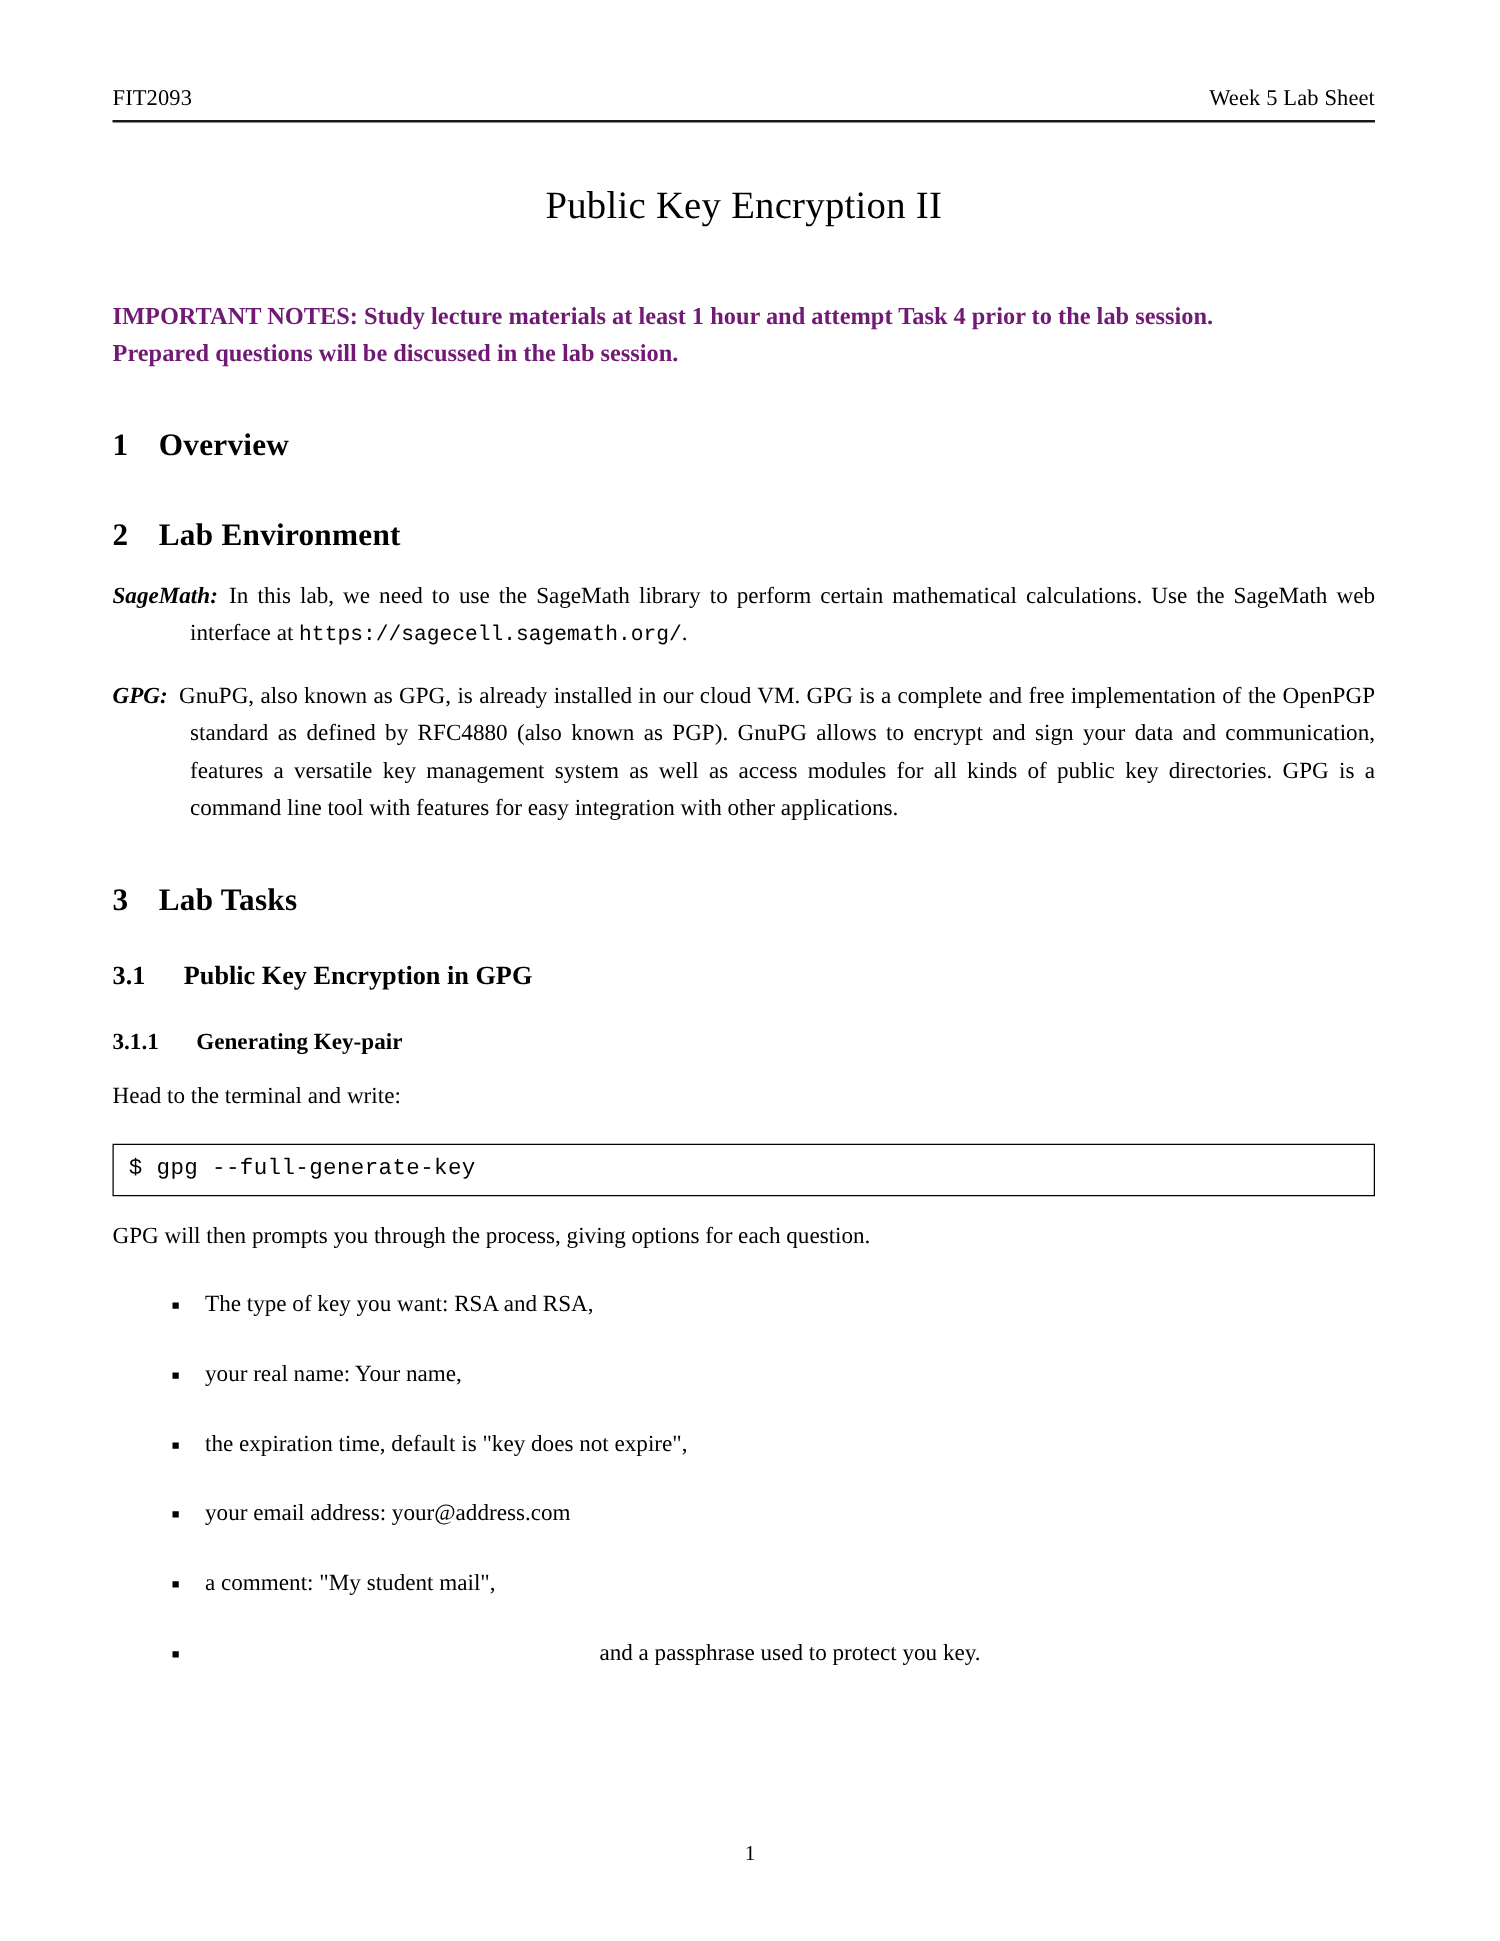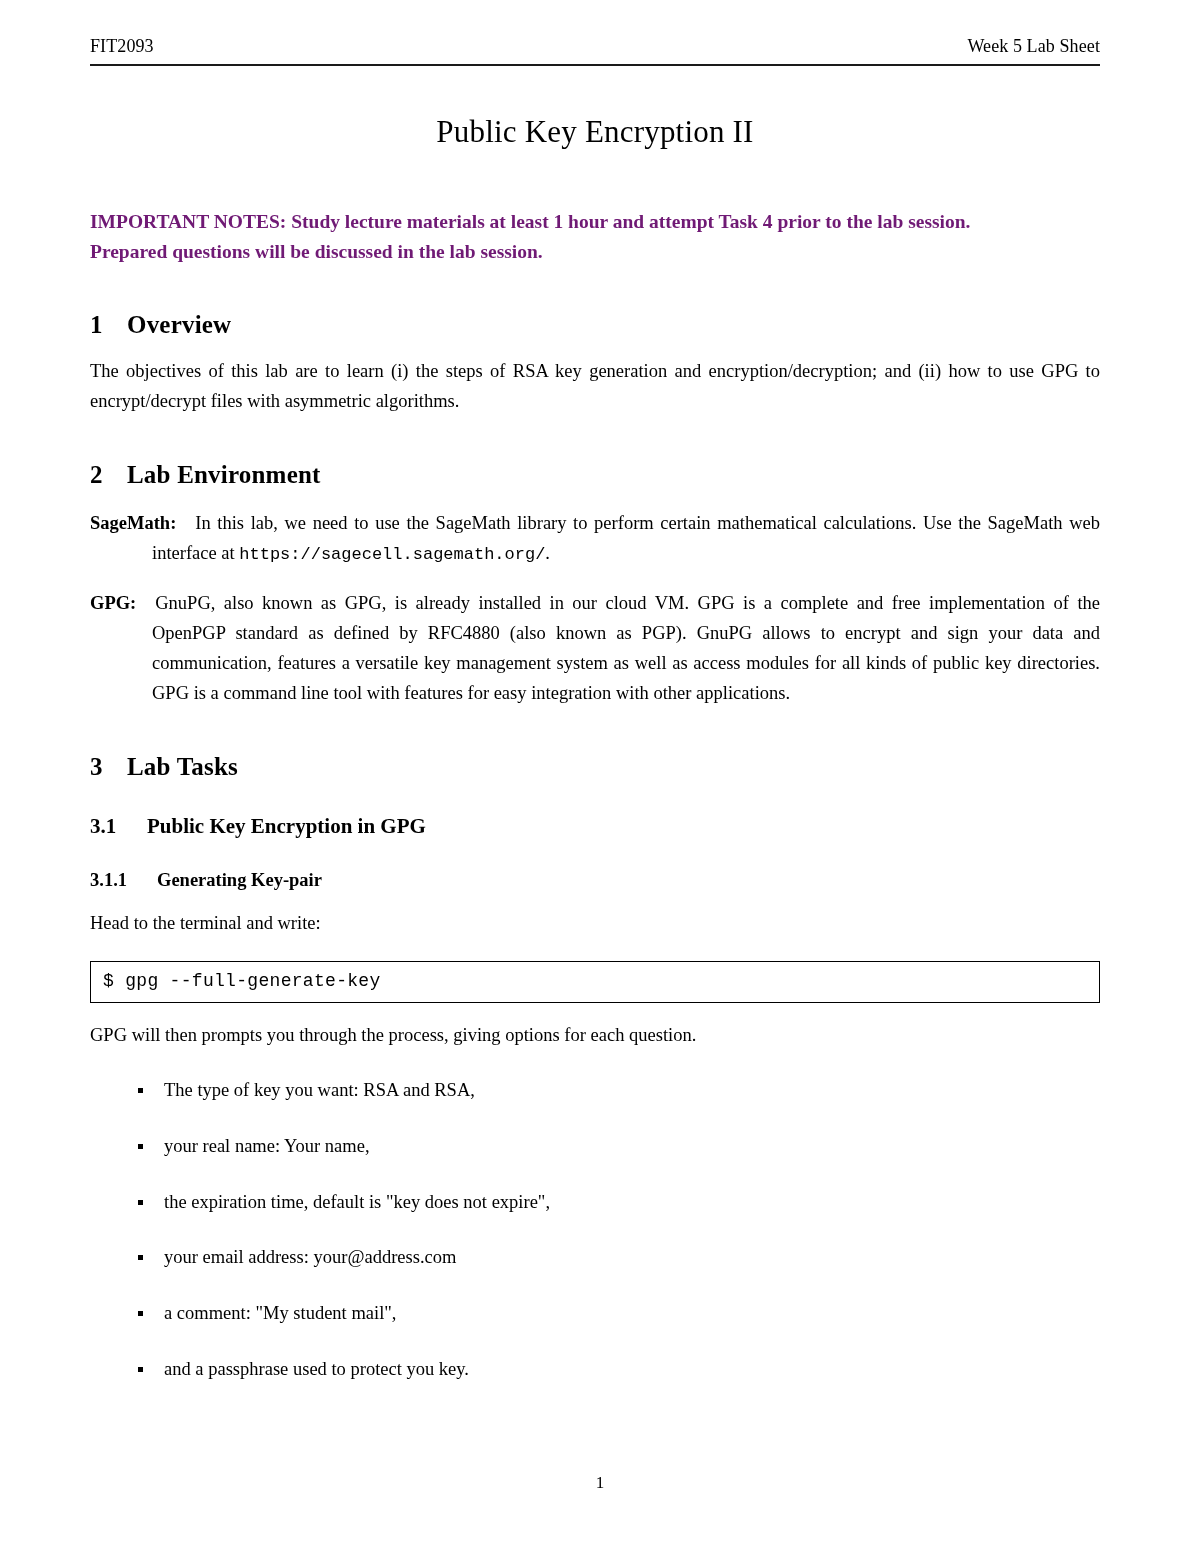--- a/index.html
+++ b/index.html
@@ -25,21 +25,21 @@
     top: 0;
     width: 1010px;
   }
 
   
   .runhead {
     display: flex;
     justify-content: space-between;
     align-items: baseline;
     font-size: 18px;
-    padding-top: 36px;
+    padding-top: 68px;
     letter-spacing: 0.1px;
   }
   .runhead-left, .runhead-right { white-space: nowrap; }
   .head-rule {
     border: 0;
     border-top: 2.2px solid #1a1a1a;
     margin: 7px 0 0 0;
     width: 100%;
   }
 
@@ -102,21 +102,22 @@
   .desc-item {
     font-size: 18.5px;
     line-height: 1.62;
     margin: 20px 0 0 0;
     padding-left: 62px;
     text-indent: -62px;
     text-align: justify;
   }
   .desc-item .term {
     font-weight: bold;
-    margin-right: 19px;
+    margin-right: 9px;
+    font-style: italic;
   }
   .mono {
     font-family: "Liberation Mono", "DejaVu Sans Mono", monospace;
     font-size: 17px;
   }
 
   
   .codebox {
     border: 1.4px solid #000000;
     margin: 22px 0 0 0;
@@ -137,21 +138,21 @@
     margin: 26px 0 0 0;
     padding: 0 0 0 48px;
   }
   ul.bullets li {
     font-size: 18.5px;
     line-height: 1.5;
     margin: 0 0 28px 0;
     position: relative;
     padding-left: 26px;
   }
-  ul.bullets li:last-child { margin-bottom: 0; }
+  ul.bullets li:last-child { margin-bottom: 0; text-align: center; }
   ul.bullets li .sq {
     position: absolute;
     left: 0;
     top: 11px;
     width: 5px;
     height: 5px;
     background: #000000;
   }
 
   
@@ -180,21 +181,20 @@
 
     <div class="notice">
       <div>IMPORTANT NOTES: Study lecture materials at least 1 hour and attempt Task 4 prior to the lab session.</div>
       <div>Prepared questions will be discussed in the lab session.</div>
     </div>
 
     <h2 class="sec">
       <span class="num">1</span>
       <span>Overview</span>
     </h2>
-    <p class="body">The objectives of this lab are to learn (i) the steps of RSA key generation and encryption/decryption; and (ii) how to use GPG to encrypt/decrypt files with asymmetric algorithms.</p>
 
     <h2 class="sec">
       <span class="num">2</span>
       <span>Lab Environment</span>
     </h2>
 
     <p class="desc-item"><span class="term">SageMath:</span><span>In this lab, we need to use the SageMath library to perform certain mathematical calculations. Use the SageMath web interface at </span><span class="mono">https://sagecell.sagemath.org/</span><span>.</span></p>
 
     <p class="desc-item"><span class="term">GPG:</span><span>GnuPG, also known as GPG, is already installed in our cloud VM. GPG is a complete and free implementation of the OpenPGP standard as defined by RFC4880 (also known as PGP). GnuPG allows to encrypt and sign your data and communication, features a versatile key management system as well as access modules for all kinds of public key directories. GPG is a command line tool with features for easy integration with other applications.</span></p>
 

